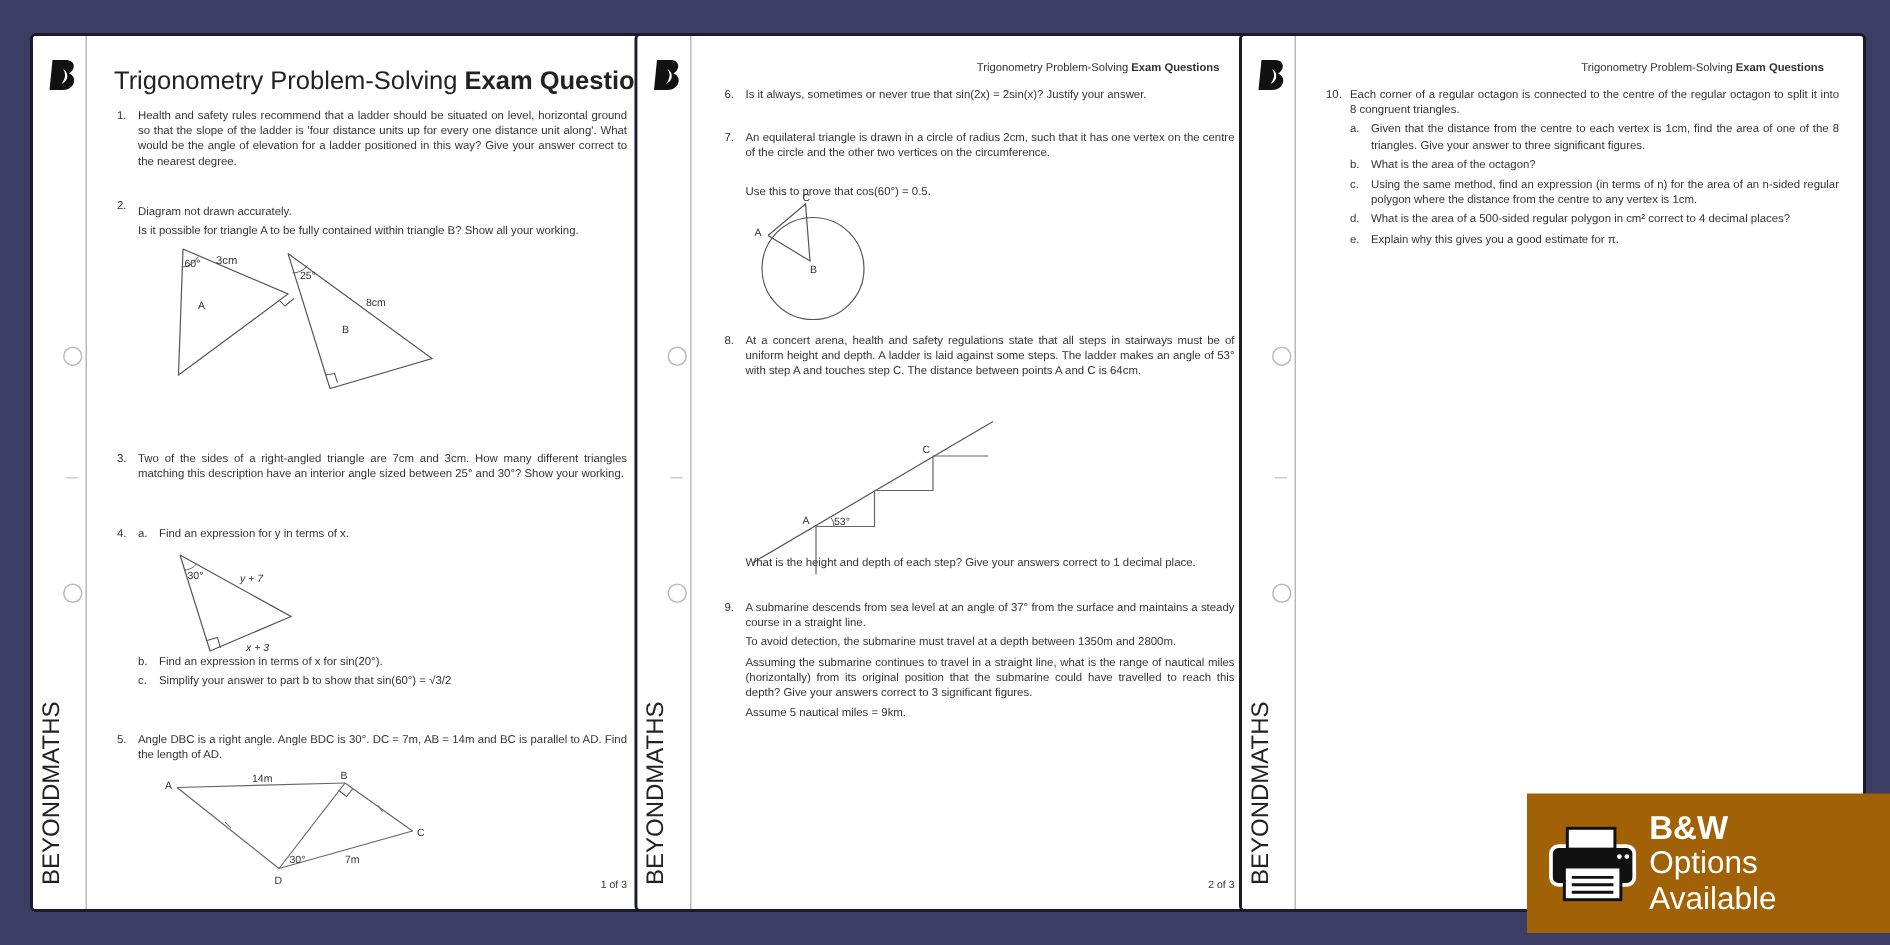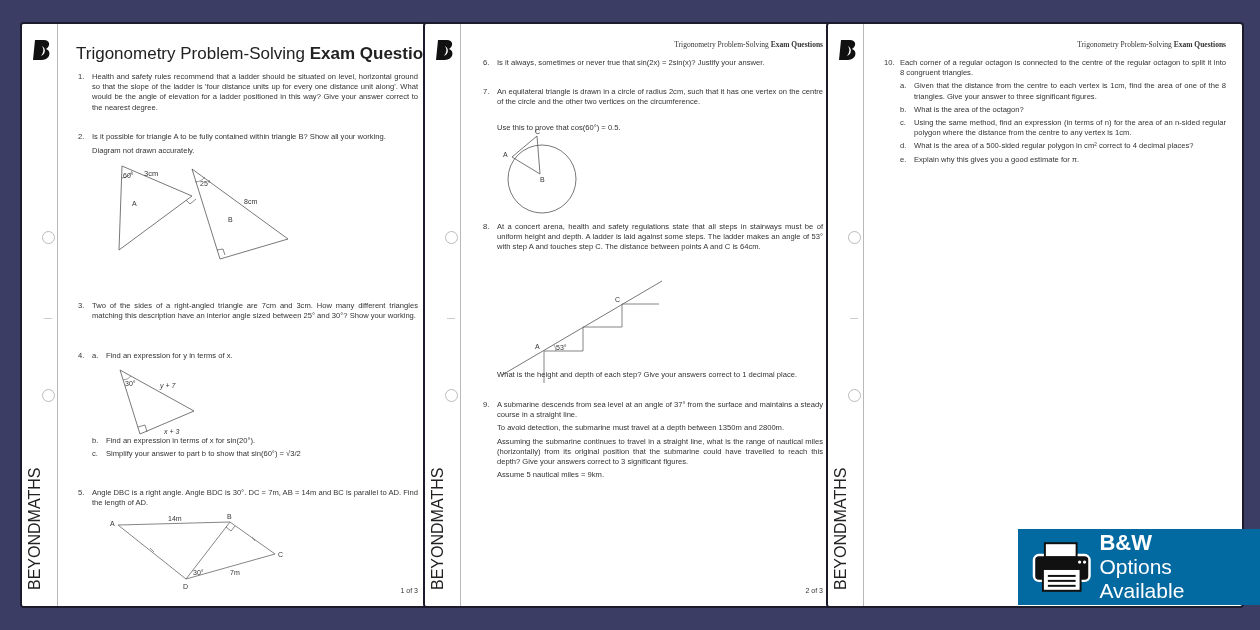--- a/index.html
+++ b/index.html
@@ -21,36 +21,36 @@
   .gutter .logo { position: absolute; top: 14px; left: 10px; width: 20px; height: 24px; }
   .brand-wrap { position: absolute; left: 10px; bottom: 16px; width: 14px; height: 70px; }
   .brand-wrap .rot { position: absolute; left: 12px; bottom: 0; transform: rotate(-90deg); transform-origin: left bottom; white-space: nowrap; }
 
   .hole { position: absolute; left: 20px; width: 13px; height: 13px; border: 1px solid #bbb; border-radius: 50%; background: #fff; }
   .dash { position: absolute; left: 22px; width: 8px; height: 1px; background: #ccc; }
 
   .content { position: absolute; left: 50px; right: 16px; top: 0; bottom: 0; }
   .title { position: absolute; top: 20px; left: 4px; font-size: 17px; color: #222; white-space: nowrap; }
   .title b { font-weight: 700; }
-  .run-title { position: absolute; top: 16px; right: 0; font-size: 7.5px; color: #333; white-space: nowrap; font-family: Liberation Serif, serif; }
+  .run-title { position: absolute; top: 16px; right: 10px; font-size: 7.5px; color: #333; white-space: nowrap; }
   .run-title b { font-weight: 700; }
 
   .q { position: absolute; font-size: 7.6px; line-height: 10.2px; color: #333; text-align: justify; }
   .q .num { position: absolute; left: -14px; top: 0; }
   .q p { margin-bottom: 3px; }
   .sub { position: relative; padding-left: 14px; margin-bottom: 3px; }
   .sub .l { position: absolute; left: 0; top: 0; }
 
   .pagenum { position: absolute; bottom: 12px; right: 14px; font-size: 7px; color: #333; }
 
   svg text { font-family: "Liberation Sans", sans-serif; fill: #333; }
 
   .bw {
-    position: absolute; left: 1018px; top: 529px; width: 242px; height: 76px;
-    background: #0369a1; z-index: 10; display: flex; align-items: center;
+    position: absolute; left: 1018px; top: 529px; width: 242px; height: 93px;
+    background: #a16207; z-index: 10; display: flex; align-items: center;
   }
   .bw .printer { width: 60px; height: 52px; margin-left: 14px; }
   .bw .txt { margin-left: 8px; color: #fff; }
   .bw .t1 { font-size: 22px; font-weight: 700; line-height: 24px; }
   .bw .t2 { font-size: 21px; line-height: 24px; }
 </style>
 </head>
 <body>
 
 <div class="page" id="page1">
@@ -70,22 +70,22 @@
   <div class="content">
     <div class="title"><span>Trigonometry Problem-Solving </span><b>Exam Questions</b></div>
 
     <div class="q" style="top:48px;left:20px;right:0">
       <span class="num">1.</span>
       <p>Health and safety rules recommend that a ladder should be situated on level, horizontal ground so that the slope of the ladder is 'four distance units up for every one distance unit along'. What would be the angle of elevation for a ladder positioned in this way? Give your answer correct to the nearest degree.</p>
     </div>
 
     <div class="q" style="top:108px;left:20px;right:0">
       <span class="num">2.</span>
+      <p style="margin-top:4px">Diagram not drawn accurately.</p>
       <p>Is it possible for triangle A to be fully contained within triangle B? Show all your working.</p>
-      <p style="margin-top:4px">Diagram not drawn accurately.</p>
     </div>
 
     <svg style="position:absolute;left:20px;top:138px" width="210" height="115">
 
       <polyline points="30,4 100,34 27,88 30,4" fill="none" stroke="#555" stroke-width="0.8"></polyline>
       <polyline points="94,38 98,42 104,37" fill="none" stroke="#555" stroke-width="0.7"></polyline>
       <path d="M29,16 A12,12 0 0 0 40,9" fill="none" stroke="#555" stroke-width="0.6"></path>
       <text x="31" y="16" font-size="7">60°</text>
       <text x="52" y="14" font-size="7.5">3cm</text>
       <text x="40" y="44" font-size="7">A</text>

